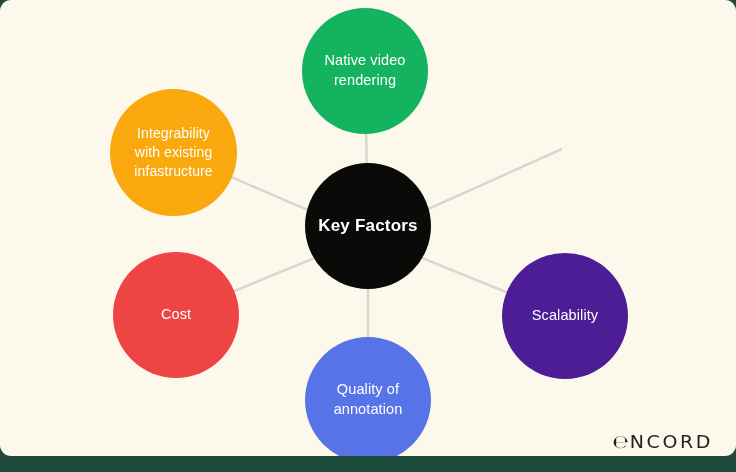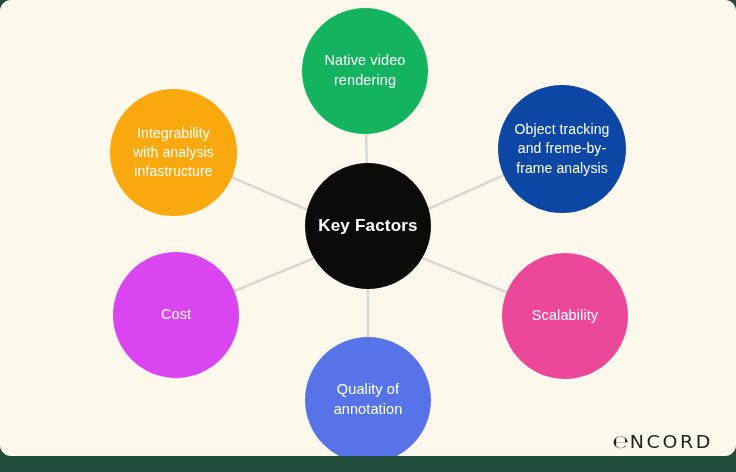--- a/index.html
+++ b/index.html
@@ -69,37 +69,32 @@
     <line x1="368" y1="236" x2="176" y2="315" stroke-width="2.5" stroke="#D7D6D1"></line>
     <line x1="368" y1="236" x2="565" y2="316" stroke-width="2.5" stroke="#D7D6D1"></line>
     <line x1="368" y1="236" x2="368" y2="400" stroke-width="2.5" stroke="#D7D6D1"></line>
   </svg>
 
   <div class="node node-green" style="background-color: rgb(19, 179, 95);">
     <span>Native video
 rendering</span>
   </div>
 
-  <div class="node node-blue" style="background-color: rgb(12, 71, 166);">
-    <span>Object tracking
-and freme-by-
-frame analysis</span>
-  </div>
 
   <div class="node node-yellow" style="background-color: rgb(249, 168, 13);">
     <span>Integrability
-with analysis
+with existing
 infastructure</span>
   </div>
 
-  <div class="node node-purple" style="background-color: #d946ef;">
+  <div class="node node-purple" style="background-color: #ef4444;">
     <span>Cost</span>
   </div>
 
-  <div class="node node-orange" style="background-color: #ec4899; text-align: center;">
+  <div class="node node-orange" style="background-color: #4c1d95; text-align: center;">
     <span>Scalability</span>
   </div>
 
   <div class="node node-peri" style="background-color: rgb(86, 116, 232);">
     <span>Quality of
 annotation</span>
   </div>
 
   <div class="node node-center" style="background-color: rgb(10, 10, 8);">
     <span>Key Factors</span>

